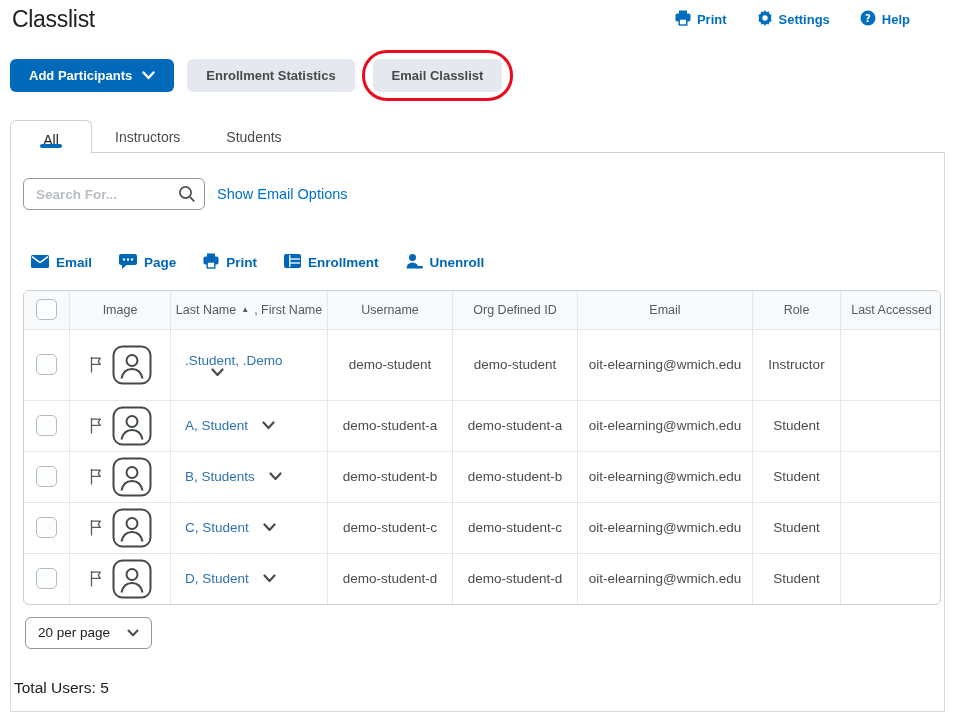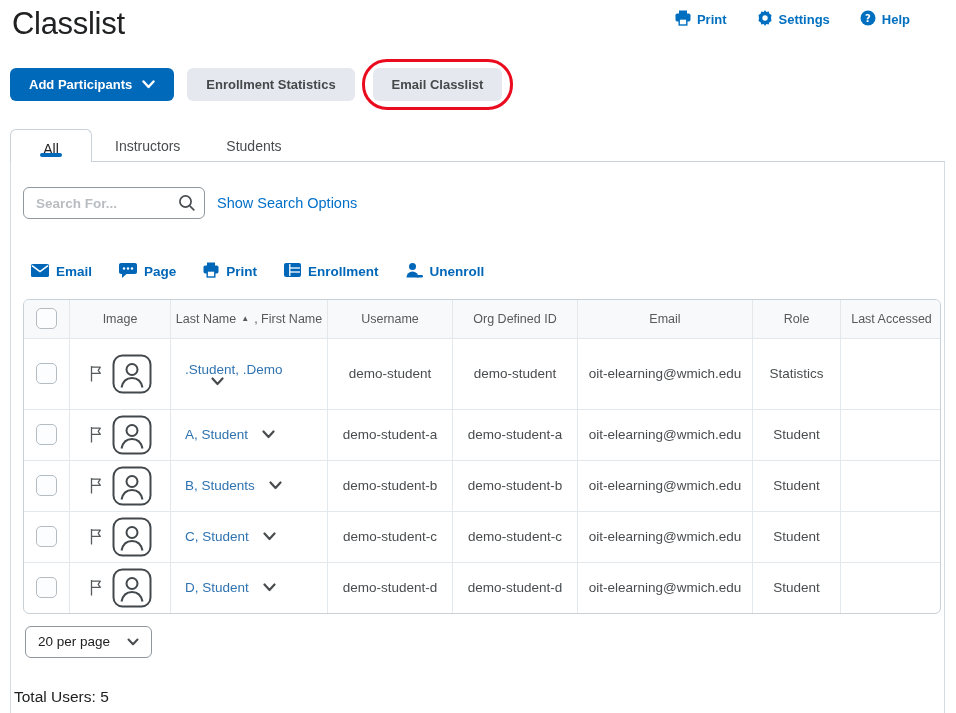--- a/index.html
+++ b/index.html
@@ -6,21 +6,21 @@
   html, body { width: 956px; height: 713px; }
   body {
     font-family: "Liberation Sans", "DejaVu Sans", sans-serif;
     background: #ffffff;
     color: #494c4e;
     position: relative;
     overflow: hidden;
   }
   
   .page-title {
-    font-size: 31px;
+    font-size: 23px;
     font-weight: 400;
     color: #202122;
     margin: 6px 0 0 12px;
     letter-spacing: -0.3px;
   }
   .header-actions {
     position: absolute;
     top: 10px;
     right: 46px;
     display: flex;
@@ -330,21 +330,21 @@
   <div class="search-row">
     <span class="search-wrap">
       <input class="search-input" type="text" placeholder="Search For..." style="">
       <span class="search-btn">
         <svg width="18" height="18" viewBox="0 0 18 18" fill="none" stroke="#4a4e52" stroke-width="1.7">
             <circle cx="7.5" cy="7.5" r="5.6"></circle>
             <path d="M11.8 11.8L16.3 16.3"></path>
           </svg>
       </span>
     </span>
-    <a class="show-options-link">Show Search Options</a>
+    <a class="show-options-link">Show Email Options</a>
   </div>
 
   <div class="action-bar">
     <a class="action-item">
       <span>
         <svg width="18" height="13" viewBox="0 0 18 13">
             <rect width="18" height="13" rx="1.6" fill="#0067b8"></rect>
             <path d="M1 1.6l8 6 8-6" stroke="#ffffff" stroke-width="1.6" fill="none"></path>
           </svg>
       </span>
@@ -435,21 +435,21 @@
       </div>
       <div class="td c2 col-name stacked">
         <a class="name-link">.Student, .Demo</a>
         <span class="chev"><svg width="13" height="9" viewBox="0 0 13 9" fill="none" stroke="#494c4e" stroke-width="2.2" stroke-linecap="round" stroke-linejoin="round">
               <path d="M1.5 1.5L6.5 7l5-5.5"></path>
             </svg></span>
       </div>
       <div class="td c3">demo-student</div>
       <div class="td c4">demo-student</div>
       <div class="td c5">oit-elearning@wmich.edu</div>
-      <div class="td c6">Statistics</div>
+      <div class="td c6">Instructor</div>
       <div class="td c7"></div>
     </div>
 
     <div class="tr tbody-row">
       <div class="td c0">
           <input type="checkbox" style="">
         </div>
       <div class="td c1">
         <span class="img-cell-inner">
           <span class="flag"><svg width="14" height="17" viewBox="0 0 14 17" fill="none" stroke="#565a5c" stroke-width="1.3" stroke-linejoin="round">

